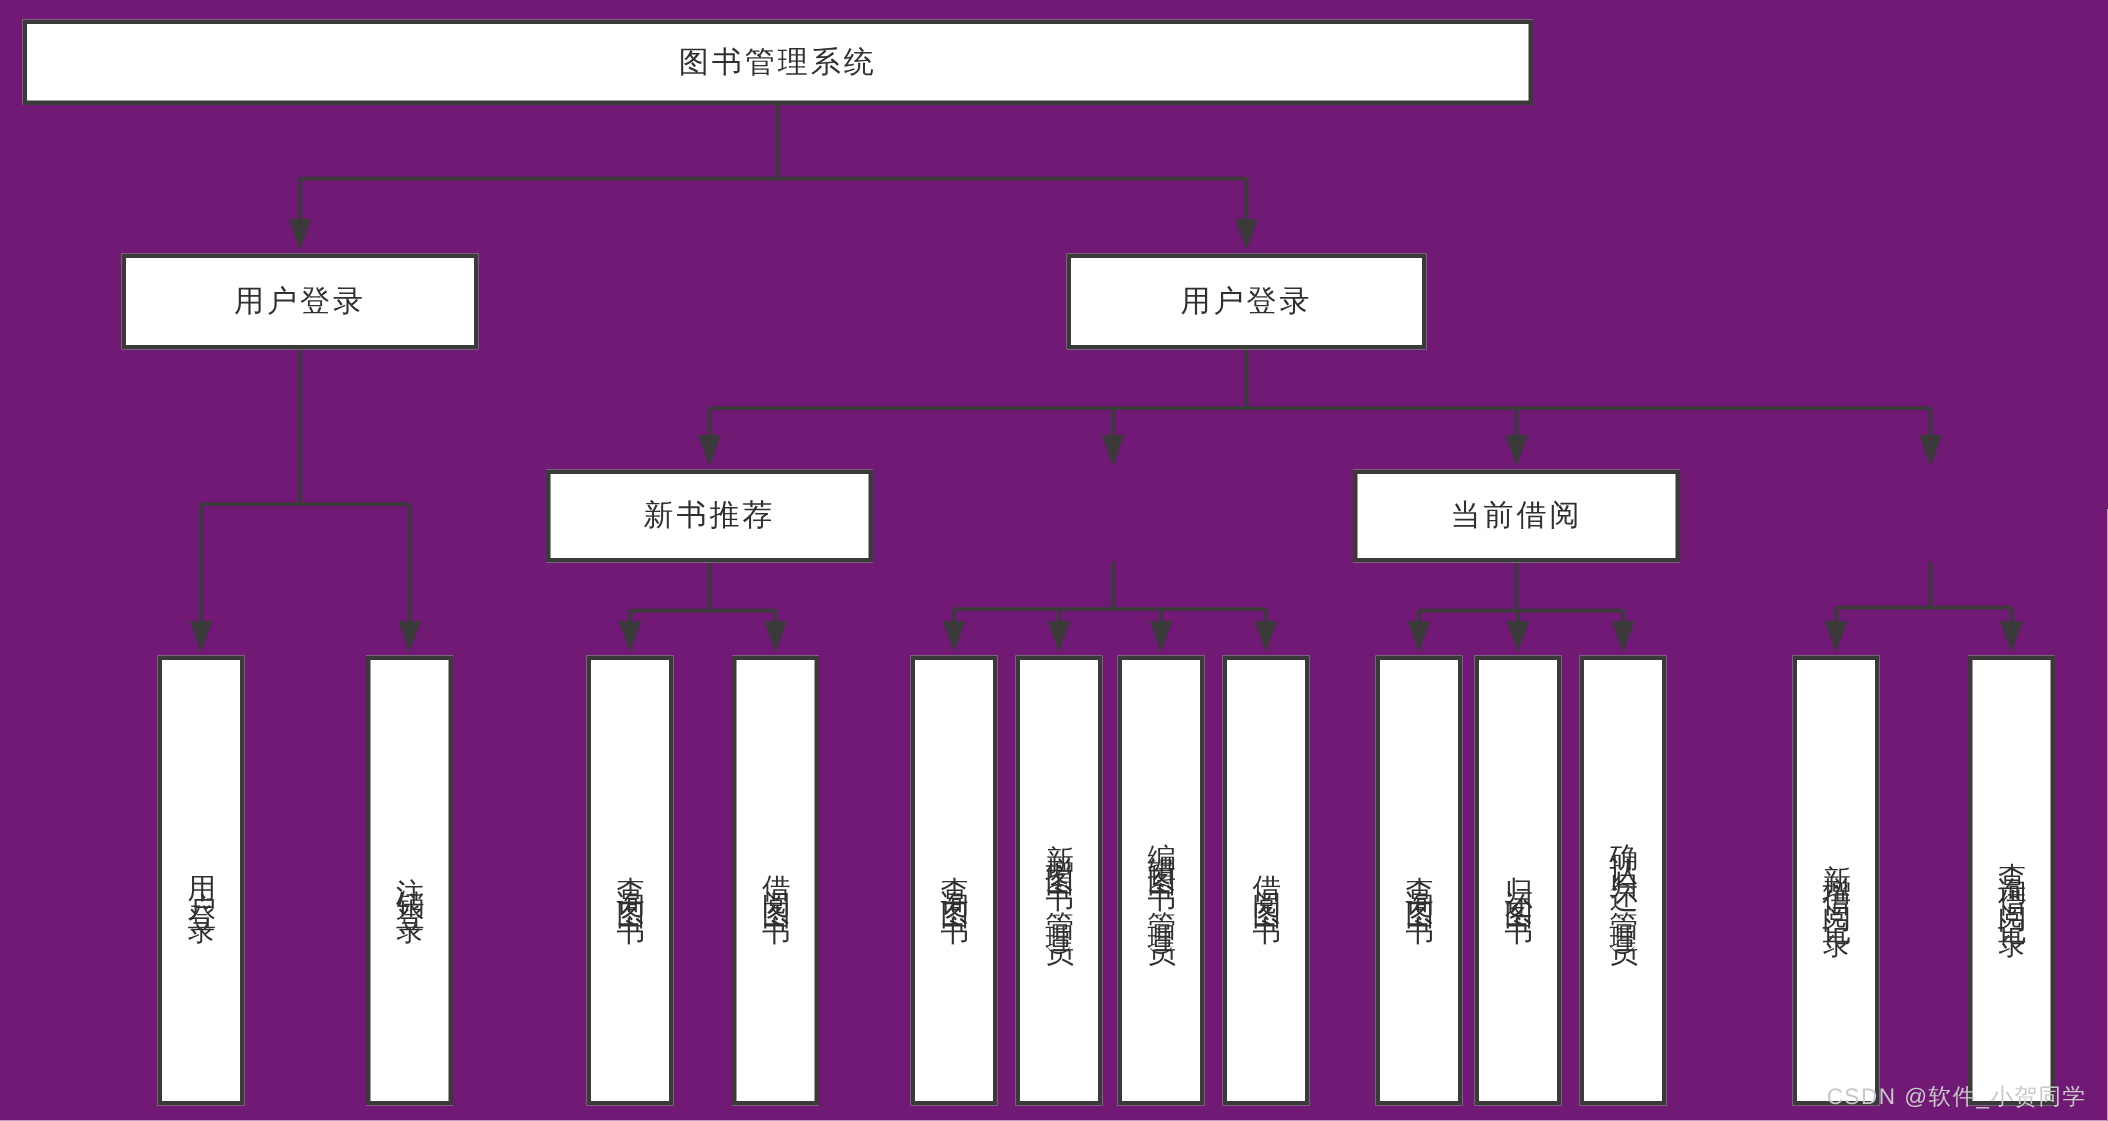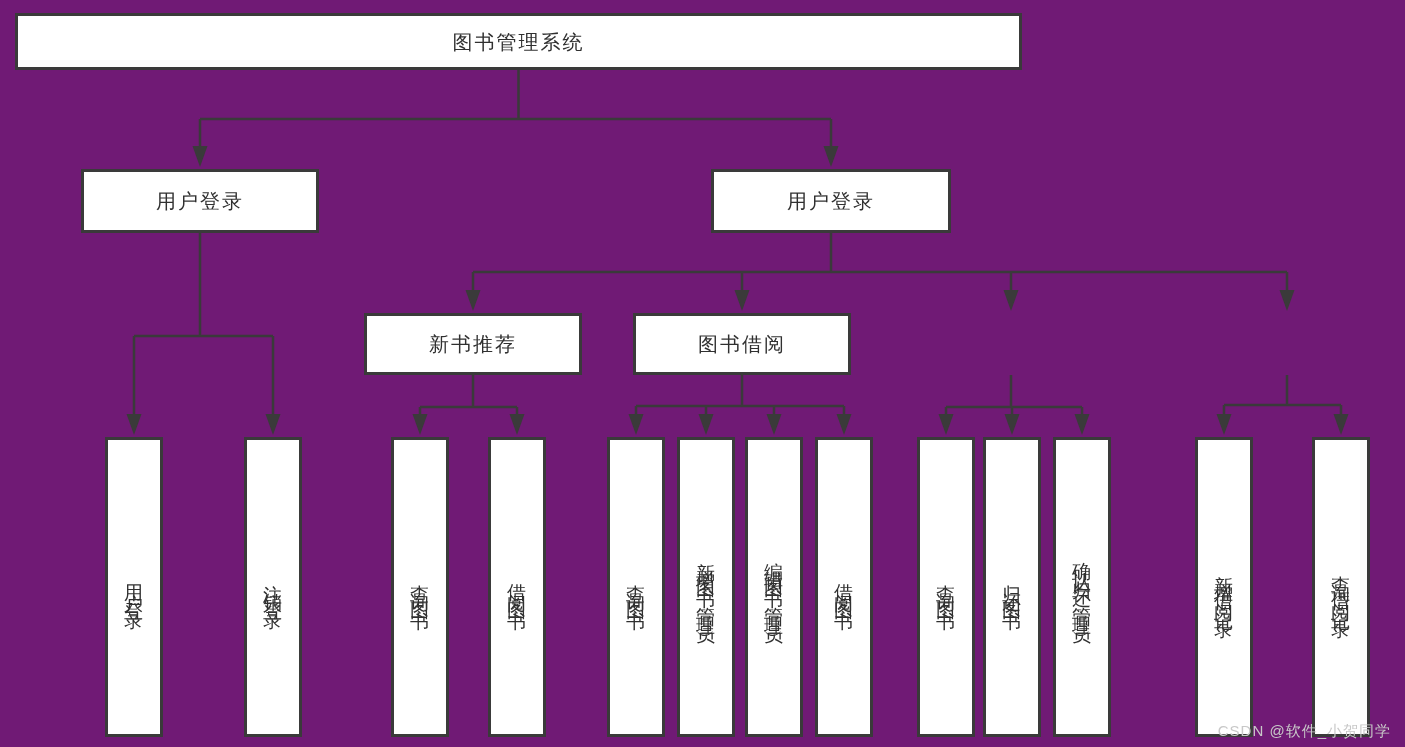--- a/index.html
+++ b/index.html
@@ -77,21 +77,21 @@
       <polygon points="1333.5,414 1348.5,414 1341,435"></polygon>
     </g>
   </svg>
 
   <div class="box" style="left:15px;top:13px;width:1007px;height:57px">图书管理系统</div>
 
   <div class="box" style="left:81px;top:169px;width:238px;height:64px">用户登录</div>
   <div class="box" style="left:711px;top:169px;width:240px;height:64px">用户登录</div>
 
   <div class="box" style="left:364px;top:313px;width:218px;height:62px">新书推荐</div>
-  <div class="box" style="left:633px;top:313px;width:218px;height:62px">图书借阅</div>
+  <div class="box" style="left:902px;top:313px;width:218px;height:62px">当前借阅</div>
 
   <div class="box vbox" style="left:105px;top:437px;width:58px;height:300px">用户登录</div>
   <div class="box vbox" style="left:244px;top:437px;width:58px;height:300px">注销登录</div>
 
   <div class="box vbox" style="left:391px;top:437px;width:58px;height:300px">查询图书</div>
   <div class="box vbox" style="left:488px;top:437px;width:58px;height:300px">借阅图书</div>
 
   <div class="box vbox" style="left:607px;top:437px;width:58px;height:300px">查询图书</div>
   <div class="box vbox" style="left:677px;top:437px;width:58px;height:300px">新增图书（管理员）</div>
   <div class="box vbox" style="left:745px;top:437px;width:58px;height:300px">编辑图书（管理员）</div>

